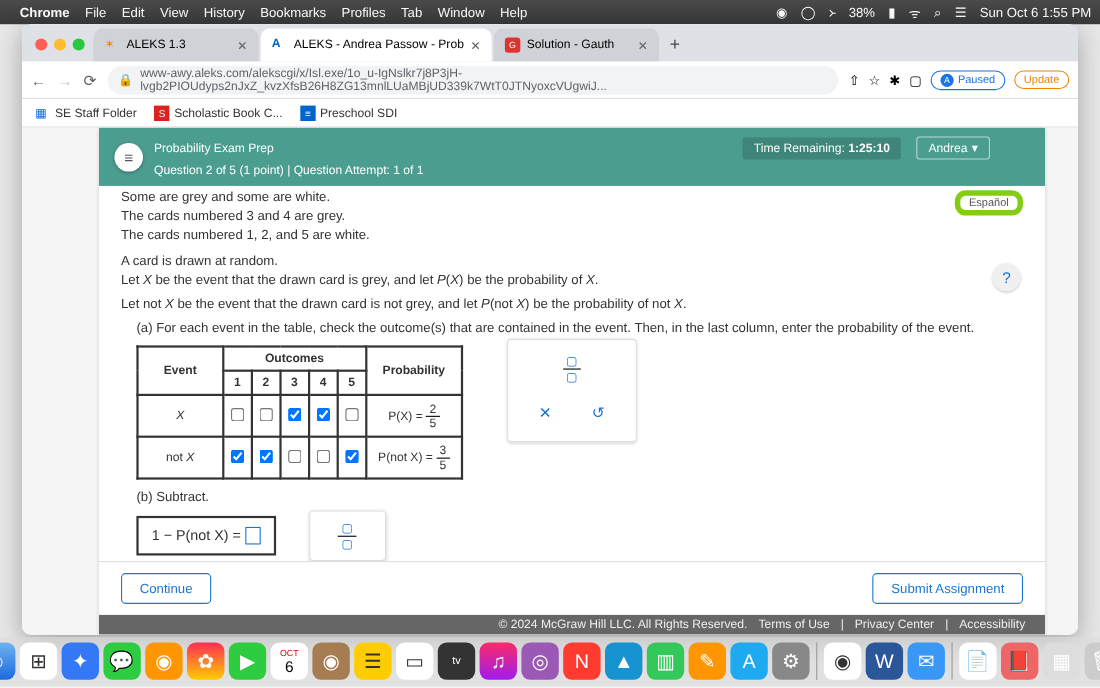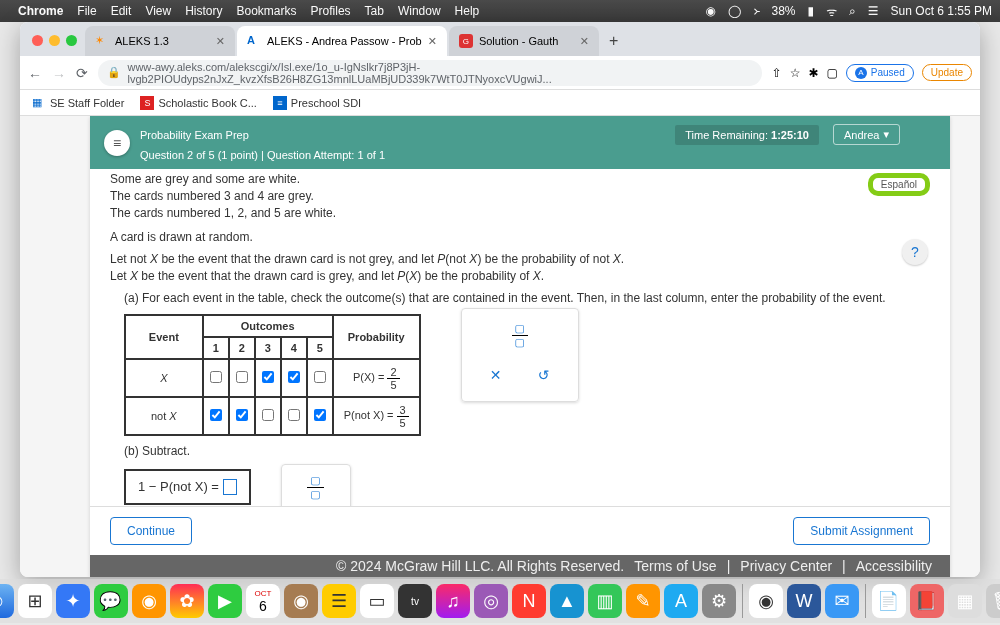--- a/index.html
+++ b/index.html
@@ -55,21 +55,21 @@
 .fraction .num { border-bottom: 1px solid #000; padding: 0 3px; }
 .fraction .den { padding: 0 3px; }
 .toolpanel { display: inline-block; border: 1px solid #ddd; border-radius: 4px; box-shadow: 0 1px 3px rgba(0,0,0,.15); vertical-align: top; margin-left: 40px; padding: 6px;}
 .toolpanel .tr { display: flex; gap: 20px; padding: 6px 14px; justify-content:center;}
 .toolbtn { width: 28px; height: 28px; display: flex; align-items:center; justify-content:center; color: #1976d2; font-size: 14px;}
 .emptyfrac { color: #1976d2; }
 .subtract-box { display:inline-block; border: 2px solid #333; padding: 8px 12px; font-size: 13px; }
 .inputbox { display:inline-block; width: 14px; height: 16px; border: 1px solid #1976d2; vertical-align: middle; }
 .footer { border-top: 1px solid #ddd; padding: 10px 20px; display: flex; justify-content: space-between; align-items: center; background:#fff;}
 .btn { border: 1px solid #1976d2; background: #fff; color: #1976d2; border-radius: 4px; padding: 6px 16px; font-size: 12px; }
-.copyright { background: #666; color: #eee; font-size: 14px; padding: 3px 18px; display: flex; justify-content: flex-end; gap: 10px; }
+.copyright { background: #666; color: #eee; font-size: 11px; padding: 3px 18px; display: flex; justify-content: flex-end; gap: 10px; }
 
 
 .dock { position: absolute; bottom: 2px; left: 50%; transform: translateX(-50%); height: 44px; background: rgba(220,220,220,0.6); border-radius: 12px; display: flex; align-items: center; padding: 0 8px; gap: 4px; }
 .dockicon { width: 34px; height: 34px; border-radius: 8px; display:flex; align-items:center; justify-content:center; font-size:18px; color:#fff;}
 .di1{background:linear-gradient(#6db3f2,#1e69de)}.di2{background:#fff;color:#333}.di3{background:#3478f6}.di4{background:#2ecc40}.di5{background:#ff9500}.di6{background:linear-gradient(#ff2d55,#ffcc00)}.di7{background:#2ecc40}.di8{background:#fff;color:#d00}.di9{background:#a67c52}.di10{background:#ffcc00;color:#333}.di11{background:#fff;color:#333}.di12{background:#333}.di13{background:linear-gradient(#fa2a68,#a11cf0)}.di14{background:#9b59b6}.di15{background:#ff3b30}.di16{background:#1793d1}.di17{background:#34c759}.di18{background:#ff9500}.di19{background:#1eaaf1}.di20{background:#888}.di21{background:#fff;color:#333}.di22{background:#2b579a}.di23{background:#3998f5}.di-sep{width:1px;height:34px;background:#999;margin:0 2px}
 </style>
 </head>
 <body>
 
 <div class="menubar">
@@ -174,22 +174,22 @@
         </div>
         <div>Question 2 of 5 (1 point)  |  Question Attempt: 1 of 1</div>
       </div>
 
       <div class="content">
         <span class="espanol">Español</span>
         <p>Some are grey and some are white.</p>
         <p>The cards numbered 3 and 4 are grey.</p>
         <p>The cards numbered 1, 2, and 5 are white.</p>
         <p style="margin-top:10px">A card is drawn at random.</p>
+        <p><span>Let </span><i>X</i><span> be the event that the drawn card is grey, and let </span><i>P</i>(<i>X</i>)<span> be the probability of </span><i>X</i>.</p>
         <p style="margin-top:8px"><span>Let not </span><i>X</i><span> be the event that the drawn card is not grey, and let </span><i>P</i>(not <i>X</i>)<span> be the probability of not </span><i>X</i>.</p>
-        <p><span>Let </span><i>X</i><span> be the event that the drawn card is grey, and let </span><i>P</i>(<i>X</i>)<span> be the probability of </span><i>X</i>.</p>
         <div class="helpbtn">?</div>
 
         <div class="qsection">
           <p>(a)  For each event in the table, check the outcome(s) that are contained in the event. Then, in the last column, enter the probability of the event.</p>
           <div style="display:flex;align-items:flex-start">
           <table class="outtable">
             <tbody>
                   <tr>
               <th rowspan="2">Event</th>
               <th colspan="5">Outcomes</th>

